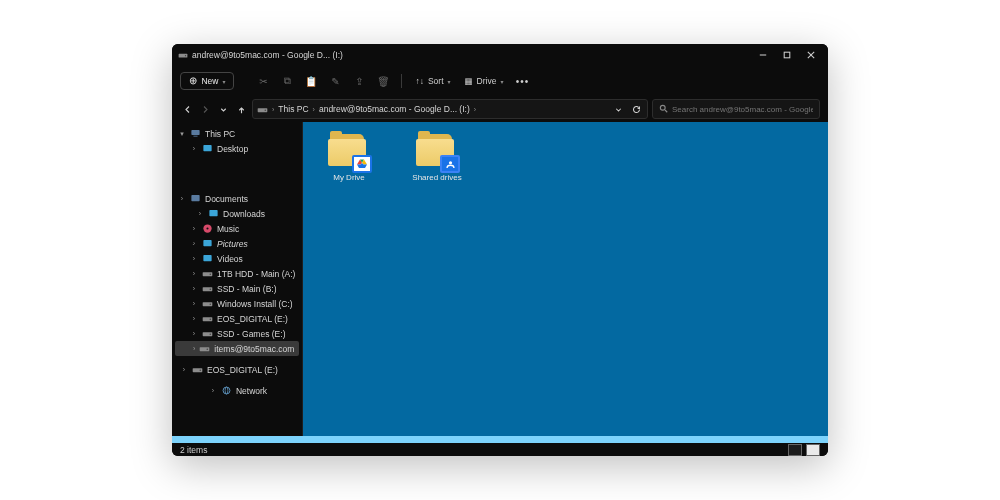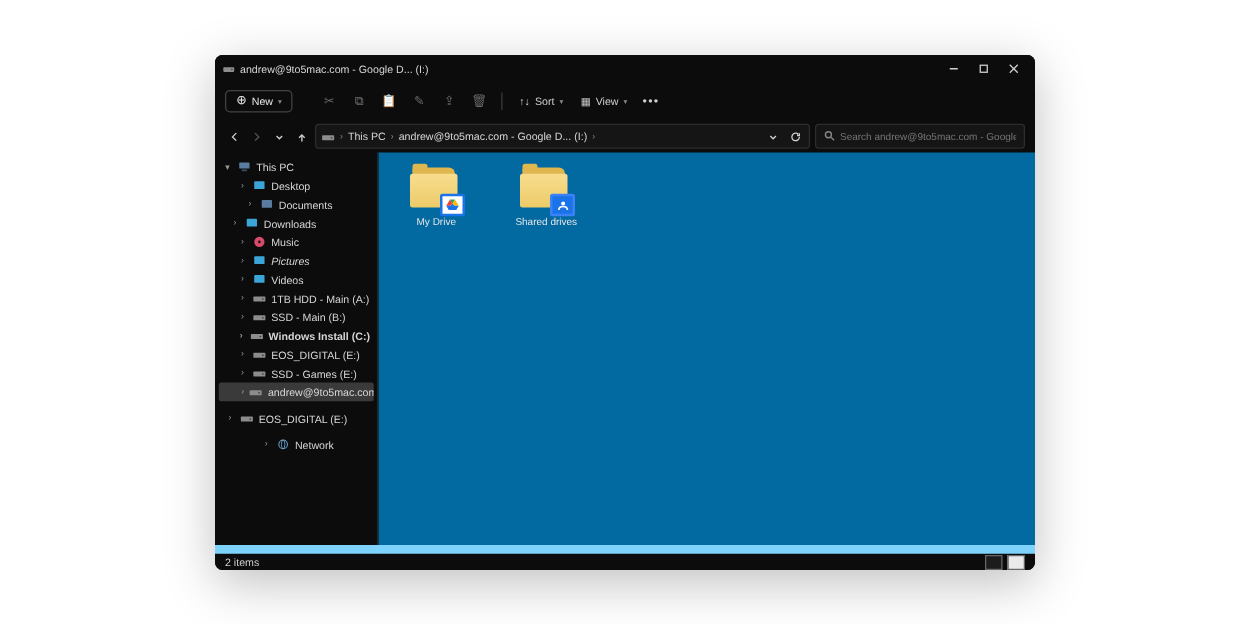--- a/index.html
+++ b/index.html
@@ -107,21 +107,21 @@
     <div class="tbic">⇪</div>
     <div class="tbic">🗑</div>
     <div class="sep"></div>
     <div class="sortbtn">
       <span>↑↓</span>
       <span>Sort</span>
       <span style="font-size:6px;color:#8a8a8a;">▾</span>
     </div>
     <div class="viewbtn">
       <span>▦</span>
-      <span>View</span>
+      <span>Drive</span>
       <span style="font-size:6px;color:#8a8a8a;">▾</span>
     </div>
     <div class="tbic dots">•••</div>
   </div>
 
   <div class="navrow">
     <div class="navbtn">
         <svg viewBox="0 0 12 12">
           <polyline points="8,2 4,6 8,10"></polyline>
         </svg>
@@ -196,30 +196,30 @@
       <div id="sidebar-items">
           <div class="node" style="padding-left: 18px;">
             <span class="caret">›</span>
             <span class="nic">
               <svg width="11" height="11" viewBox="0 0 16 16">
                 <rect x="2" y="3" width="12" height="9" rx="1" fill="#3ba5d8"></rect>
               </svg>
             </span>
             <span>Desktop</span>
           </div>
+          <div class="node" style="padding-left: 6px; margin-top: 35px;">
+            <span class="caret">›</span>
+            <span class="nic">
+              <svg width="11" height="11" viewBox="0 0 16 16">
+                <rect x="2" y="3" width="12" height="9" rx="1" fill="#5a7ba0"></rect>
+              </svg>
+            </span>
+            <span>Documents</span>
+          </div>
           <div class="node" style="padding-left: 24px;">
-            <span class="caret">›</span>
-            <span class="nic">
-              <svg width="11" height="11" viewBox="0 0 16 16">
-                <rect x="2" y="3" width="12" height="9" rx="1" fill="#5a7ba0"></rect>
-              </svg>
-            </span>
-            <span>Documents</span>
-          </div>
-          <div class="node" style="padding-left: 12px;">
             <span class="caret">›</span>
             <span class="nic">
               <svg width="11" height="11" viewBox="0 0 16 16">
                 <rect x="2" y="3" width="12" height="9" rx="1" fill="#3ba5d8"></rect>
               </svg>
             </span>
             <span>Downloads</span>
           </div>
           <div class="node" style="padding-left: 18px;">
             <span class="caret">›</span>
@@ -262,21 +262,21 @@
           <div class="node" style="padding-left: 18px;">
             <span class="caret">›</span>
             <span class="nic">
               <svg width="11" height="11" viewBox="0 0 16 16">
                 <rect x="1" y="6" width="14" height="6" rx="1" fill="#8c8c8c"></rect>
                 <circle cx="12" cy="9" r="1" fill="#3a3a3a"></circle>
               </svg>
             </span>
             <span>SSD - Main (B:)</span>
           </div>
-          <div class="node" style="padding-left: 18px; font-weight: bold;">
+          <div class="node" style="padding-left: 18px;">
             <span class="caret">›</span>
             <span class="nic">
               <svg width="11" height="11" viewBox="0 0 16 16">
                 <rect x="1" y="6" width="14" height="6" rx="1" fill="#8c8c8c"></rect>
                 <circle cx="12" cy="9" r="1" fill="#3a3a3a"></circle>
               </svg>
             </span>
             <span>Windows Install (C:)</span>
           </div>
           <div class="node" style="padding-left: 18px;">
@@ -300,21 +300,21 @@
             <span>SSD - Games (E:)</span>
           </div>
           <div class="node selected" style="padding-left: 18px;">
             <span class="caret">›</span>
             <span class="nic">
               <svg width="11" height="11" viewBox="0 0 16 16">
                 <rect x="1" y="6" width="14" height="6" rx="1" fill="#8c8c8c"></rect>
                 <circle cx="12" cy="9" r="1" fill="#3a3a3a"></circle>
               </svg>
             </span>
-            <span>andrew@9to5mac.com</span>
+            <span>items@9to5mac.com</span>
           </div>
         </div>
       <div class="spacer"></div>
       <div id="sidebar-extra">
           <div class="node" style="padding-left: 8px;">
             <span class="caret">›</span>
             <span class="nic">
               <svg width="11" height="11" viewBox="0 0 16 16">
                 <rect x="1" y="6" width="14" height="6" rx="1" fill="#8c8c8c"></rect>
                 <circle cx="12" cy="9" r="1" fill="#3a3a3a"></circle>

